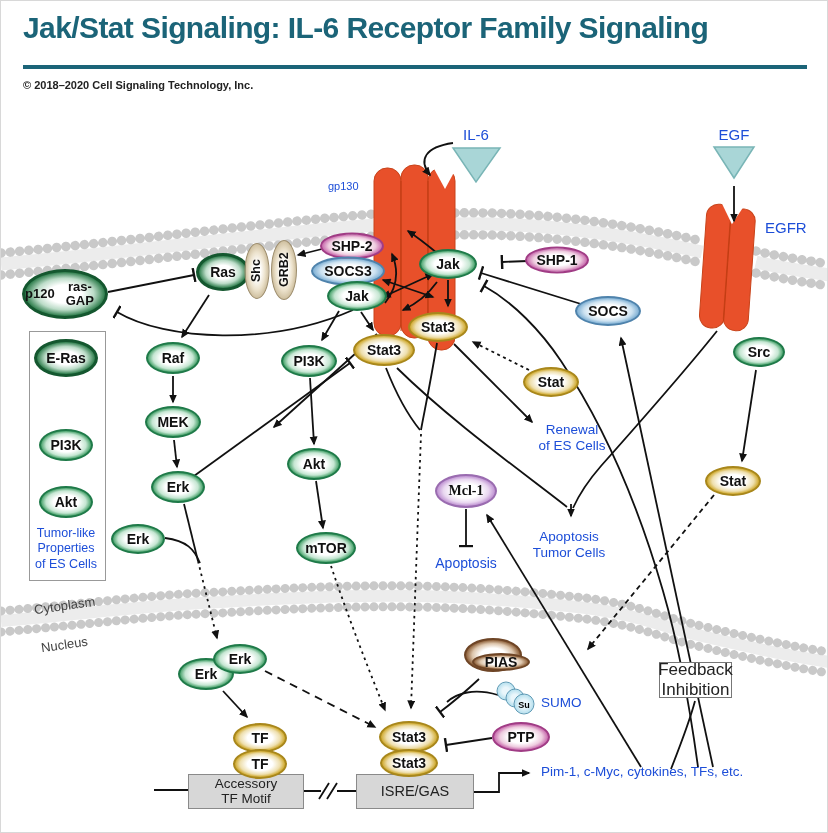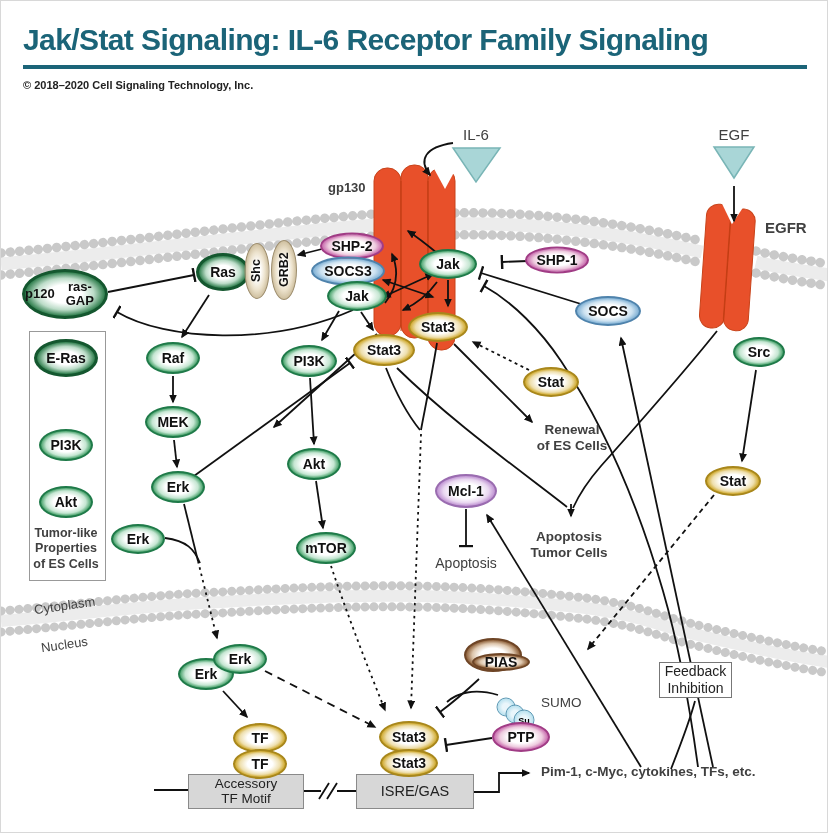--- a/index.html
+++ b/index.html
@@ -1,45 +1,45 @@
 <!DOCTYPE html>
 <html><head>
 <meta charset="utf-8">
 <style>
   html,body{margin:0;padding:0;background:#fff;}
   #stage{position:relative;width:828px;height:833px;background:#fff;overflow:hidden;
          font-family:"Liberation Sans",sans-serif;border:1px solid #d8d8d8;box-sizing:border-box;}
   #diagram-svg{position:absolute;left:0;top:0;}
   .ln{fill:none;stroke:#111;stroke-width:1.8px;}
-  .title{position:absolute;left:22px;top:22px;width:784px;color:#1b6478;font-weight:bold;
+  .title{position:absolute;left:22px;top:10px;width:784px;color:#1b6478;font-weight:bold;
          font-size:30px;letter-spacing:-0.6px;white-space:nowrap;}
   .rule{position:absolute;left:22px;top:64px;width:784px;height:4px;background:#1b6478;}
   .copyright{position:absolute;left:22px;top:78px;font-size:11px;font-weight:bold;color:#222;}
   .node{position:absolute;transform:translate(-50%,-50%);border-radius:50%;display:flex;
         align-items:center;justify-content:center;font-weight:bold;font-size:14px;color:#111;
         box-sizing:border-box;text-align:center;line-height:1.05;}
   .n-green{border:2px solid #1f7a49;background:radial-gradient(ellipse closest-side,#fff 50%,#c5e6d2 80%,#49a36c 100%);}
   .n-dgreen{border:3px solid #14572f;background:radial-gradient(ellipse closest-side,#fff 42%,#bcdcc8 72%,#2e7d4c 100%);}
   .n-gold{border:2px solid #a8871c;background:radial-gradient(ellipse closest-side,#fff 50%,#eedfae 80%,#cfa92e 100%);}
   .n-blue{border:2px solid #4f83ac;background:radial-gradient(ellipse closest-side,#fff 48%,#cbe1f0 78%,#7fb0d4 100%);}
   .n-pink{border:2px solid #a03c85;background:radial-gradient(ellipse closest-side,#fff 48%,#eeccе2 78%,#c86aad 100%);}
   .n-pink{border:2px solid #a03c85;background:radial-gradient(ellipse closest-side,#fff 48%,#eeccdf 78%,#c86aad 100%);}
-  .n-purple{border:2px solid #9a6cb0;background:radial-gradient(ellipse closest-side,#fff 48%,#e9d7f0 78%,#bf92d2 100%);}
+  .n-purple{border:2px solid #9a6cb0;background:radial-gradient(ellipse closest-side,#fff 48%,#e9d7f0 78%,#bf92d2 100%);font-family:Liberation Serif, serif;}
   .n-brown{border:2px solid #6e4526;background:radial-gradient(ellipse closest-side,#fff 46%,#ddc6ad 76%,#8d5f38 100%);}
   .n-tan{border:1.5px solid #9c8c6c;background:radial-gradient(ellipse closest-side,#fff 30%,#ece2cc 70%,#cfc0a0 100%);}
   .vert span{transform:rotate(-90deg);font-size:12.5px;}
-  .txt{position:absolute;color:#404040;font-size:13.5px;line-height:1.22;}
-  .txt span{display:block;font-weight:bold;}
+  .txt{position:absolute;color:#1d4ed8;font-size:13.5px;line-height:1.22;}
+  .txt span{display:block;}
   .ctr{text-align:center;transform:translateX(-50%);}
   .gbox{position:absolute;background:#d7d7d7;border:1.5px solid #8a8a8a;display:flex;flex-direction:column;
         align-items:center;justify-content:center;font-size:13.5px;color:#222;line-height:1.1;box-sizing:border-box;}
   .wbox{position:absolute;background:#fff;border:1.5px solid #777;display:flex;flex-direction:column;
-        align-items:center;justify-content:center;font-size:14px;color:#222;line-height:1.2;box-sizing:border-box;}
+        align-items:center;justify-content:center;font-size:17px;color:#222;line-height:1.2;box-sizing:border-box;}
   .circ{position:absolute;border-radius:50%;border:1.5px solid #5f9ab5;
-        background:radial-gradient(circle,#eaf6fb 30%,#a6d9ea 85%);transform:translate(-50%,-50%);margin-top:16px;}
+        background:radial-gradient(circle,#eaf6fb 30%,#a6d9ea 85%);transform:translate(-50%,-50%);}
   .ebox{position:absolute;border:1.2px solid #999;background:transparent;}
 </style>
 </head>
 <body>
 
 <div id="stage">
 
   <div class="title">Jak/Stat Signaling: IL-6 Receptor Family Signaling</div>
   <div class="rule"></div>
   <div class="copyright">© 2018–2020 Cell Signaling Technology, Inc.</div>
@@ -266,22 +266,22 @@
   <div class="circ" style="left:514px;top:697px;width:17px;height:17px"></div>
   <div class="circ" style="left:523px;top:703px;width:19px;height:19px;display:flex;align-items:center;justify-content:center;font-size:9px;font-weight:bold">
       <span>Su</span>
     </div>
   <div class="node n-pink" style="left:520px;top:736px;width:58px;height:30px">
       <span>PTP</span>
     </div>
 
   <div class="txt ctr" style="left:475px;top:125px;font-size:15px">IL-6</div>
   <div class="txt ctr" style="left:733px;top:125px;font-size:15px">EGF</div>
-  <div class="txt" style="left:327px;top:179px;font-size:13px;font-weight:bold">gp130</div>
-  <div class="txt" style="left:764px;top:218px;font-size:15px;font-weight:bold">EGFR</div>
+  <div class="txt" style="left:327px;top:179px;font-size:11px;font-weight:normal">gp130</div>
+  <div class="txt" style="left:764px;top:218px;font-size:15px;font-weight:normal">EGFR</div>
   <div class="txt ctr" style="left:65px;top:525px;font-size:12.5px">
     <span>Tumor-like</span>
       <span>Properties</span>
       <span>of ES Cells</span>
   </div>
   <div class="txt ctr" style="left:571px;top:421px">
     <span>Renewal</span>
       <span>of ES Cells</span>
   </div>
   <div class="txt ctr" style="left:568px;top:528px">

